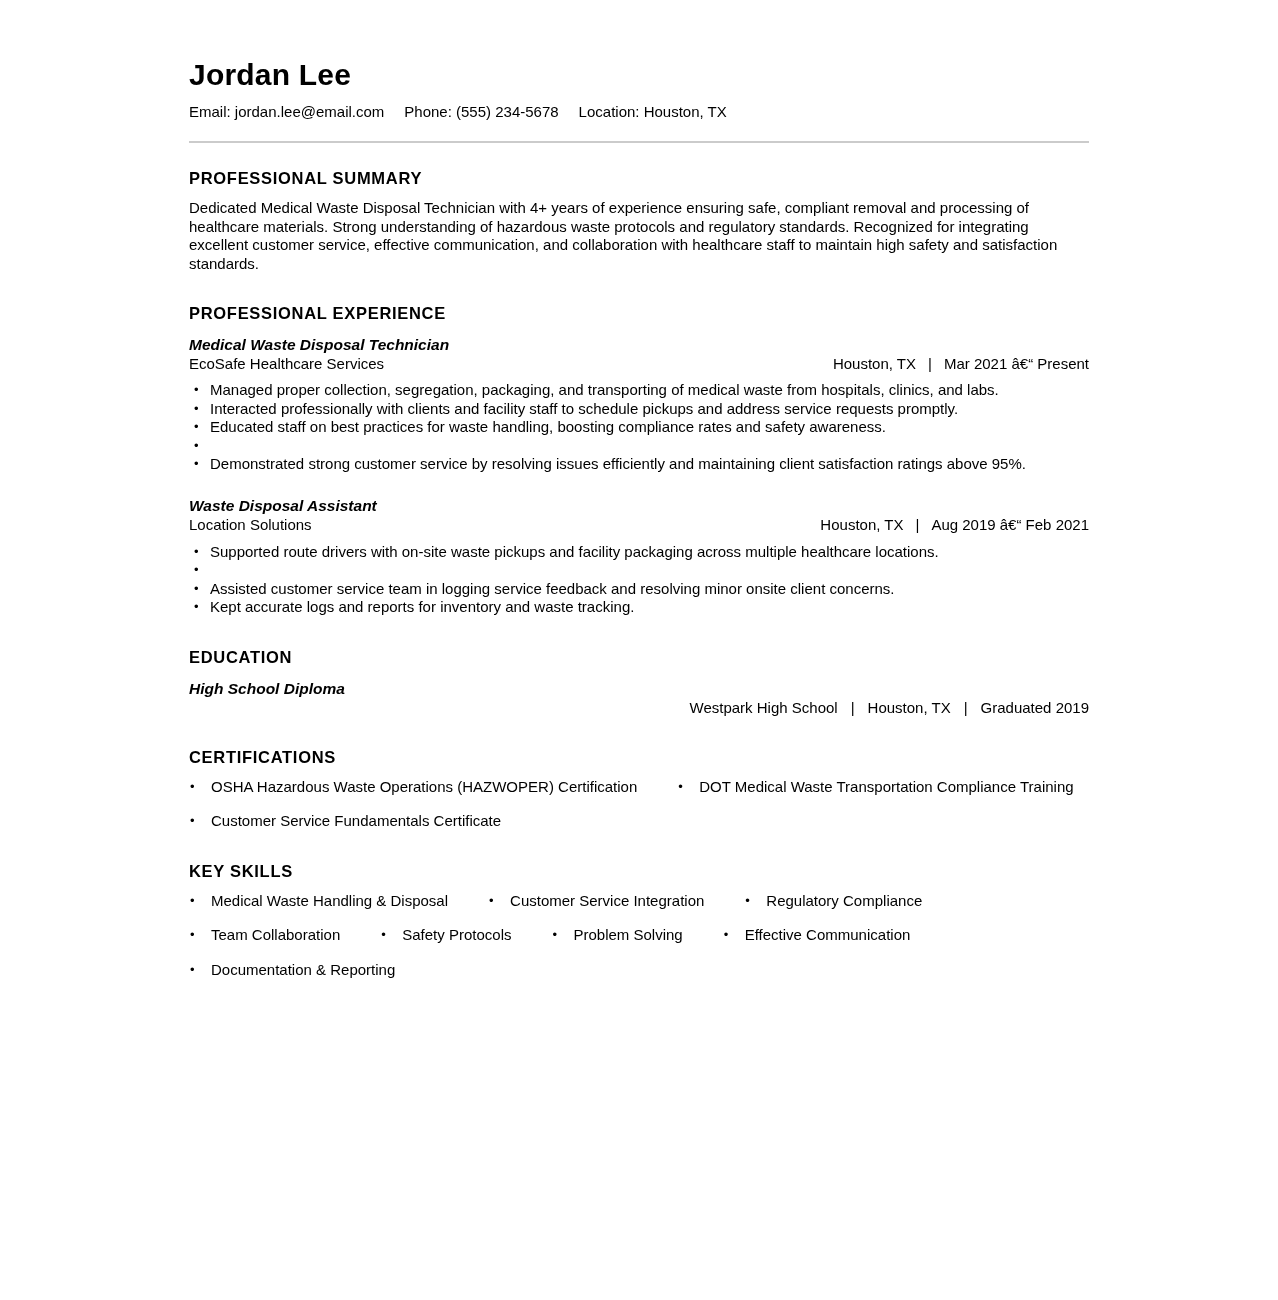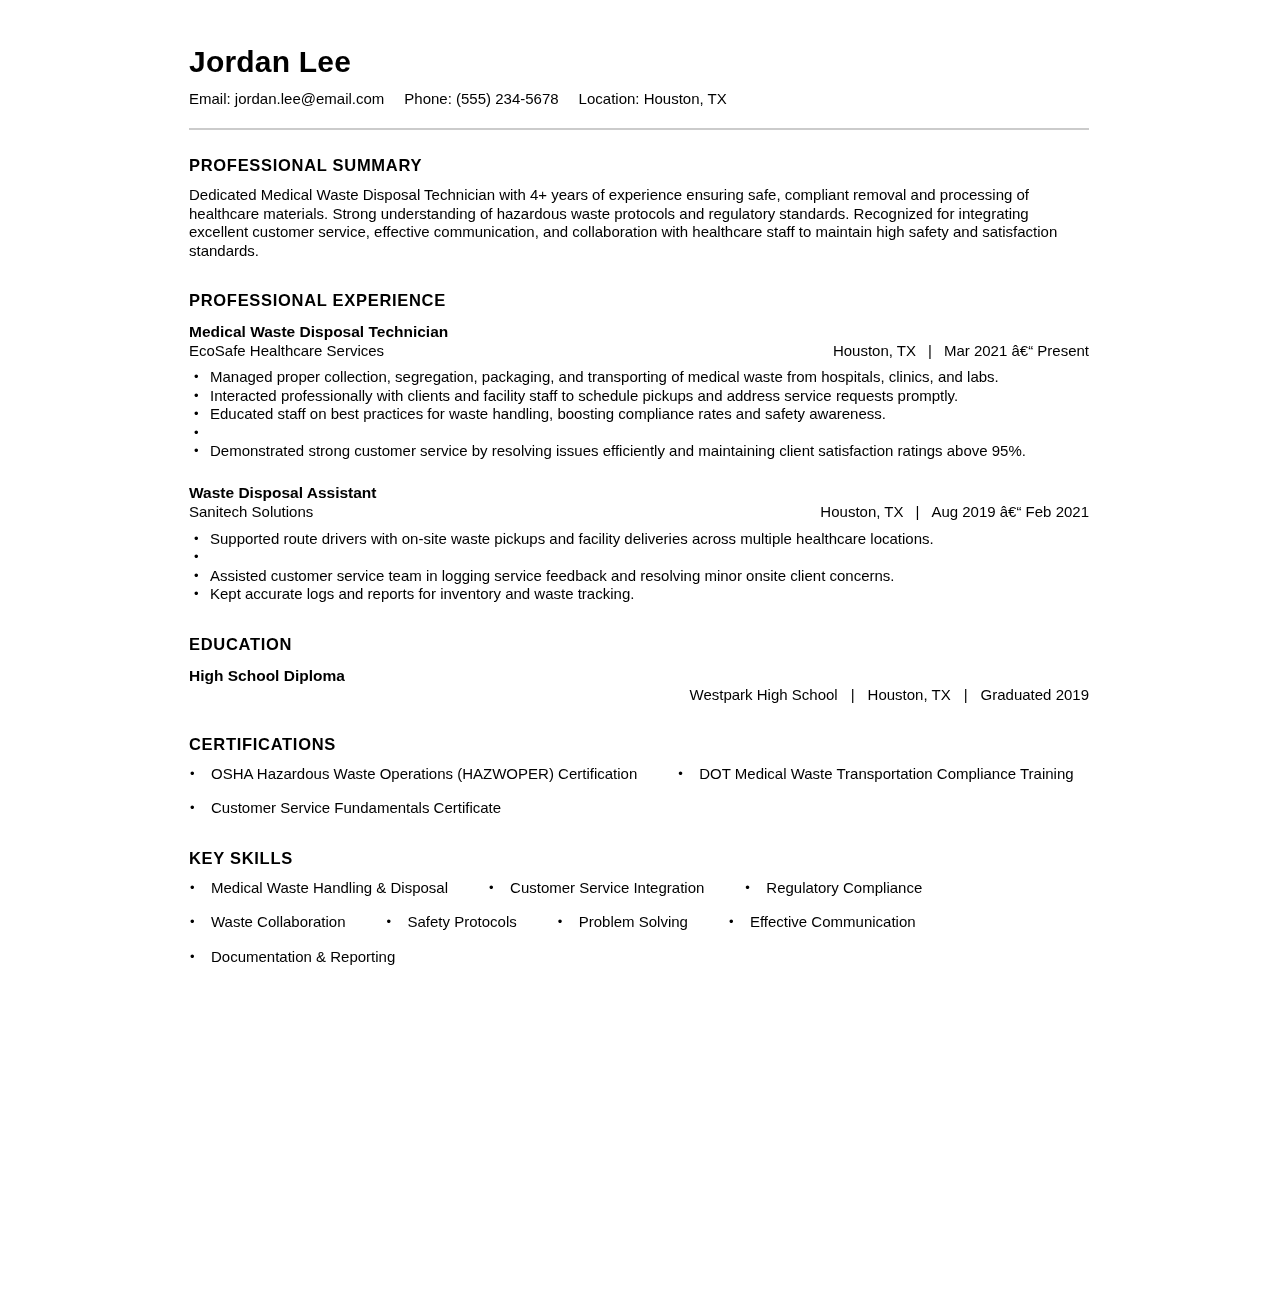--- a/index.html
+++ b/index.html
@@ -6,21 +6,21 @@
   html, body {
     width: 1278px;
     background: #ffffff;
     color: #000000;
     font-family: "Liberation Sans", "DejaVu Sans", sans-serif;
   }
   body { height: 1300px; overflow: hidden; }
 
   .page {
     width: 900px;
-    margin: 0 auto;
+    margin: 13px auto;
     padding-top: 45px;
     font-size: 15px;
     line-height: 18.4px;
   }
 
   
   h1.name {
     font-size: 30px;
     line-height: 1.1;
     font-weight: bold;
@@ -49,20 +49,21 @@
   }
   .summary-text { margin-top: 11px; }
 
   
   .job { margin-top: 13px; }
   .job + .job { margin-top: 24px; }
   h3.job-title, h3.degree {
     font-size: 15.5px;
     line-height: 18px;
     font-weight: bold;
+    font-style: italic;
   }
   .meta-row {
     display: flex;
     justify-content: space-between;
     align-items: flex-end;
     margin-top: 1px;
   }
   .meta-right { display: flex; gap: 12px; }
   ul.bullets {
     list-style: none;
@@ -154,31 +155,31 @@
         <li>
             <span class="bullet">•</span>
             <span>Demonstrated strong customer service by resolving issues efficiently and maintaining client satisfaction ratings above 95%.</span>
           </li>
       </ul>
     </div>
 
     <div class="job">
       <h3 class="job-title">Waste Disposal Assistant</h3>
       <div class="meta-row">
-        <span class="company">Sanitech Solutions</span>
+        <span class="company">Location Solutions</span>
         <span class="meta-right">
           <span>Houston, TX</span>
           <span class="pipe">|</span>
           <span>Aug 2019 â€“ Feb 2021</span>
         </span>
       </div>
       <ul class="bullets">
         <li>
             <span class="bullet">•</span>
-            <span>Supported route drivers with on-site waste pickups and facility deliveries across multiple healthcare locations.</span>
+            <span>Supported route drivers with on-site waste pickups and facility packaging across multiple healthcare locations.</span>
           </li>
         <li>
             <span class="bullet">•</span>
           </li>
         <li>
             <span class="bullet">•</span>
             <span>Assisted customer service team in logging service feedback and resolving minor onsite client concerns.</span>
           </li>
         <li>
             <span class="bullet">•</span>
@@ -230,21 +231,21 @@
       <span class="inline-item">
           <span class="bullet">•</span>
           <span>Customer Service Integration</span>
         </span>
       <span class="inline-item">
           <span class="bullet">•</span>
           <span>Regulatory Compliance</span>
         </span>
       <span class="inline-item">
           <span class="bullet">•</span>
-          <span>Waste Collaboration</span>
+          <span>Team Collaboration</span>
         </span>
       <span class="inline-item">
           <span class="bullet">•</span>
           <span>Safety Protocols</span>
         </span>
       <span class="inline-item">
           <span class="bullet">•</span>
           <span>Problem Solving</span>
         </span>
       <span class="inline-item">

